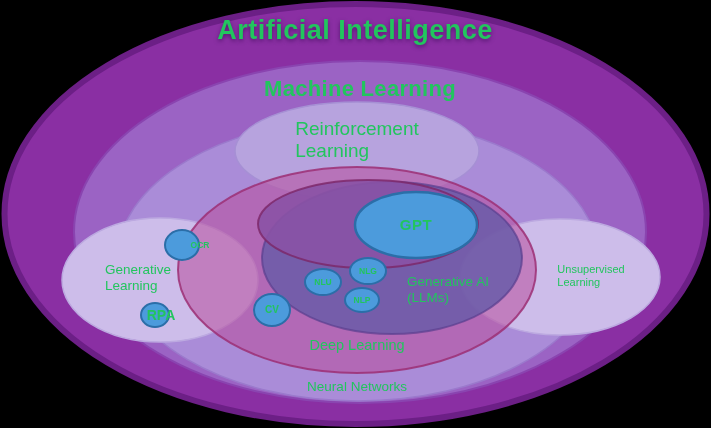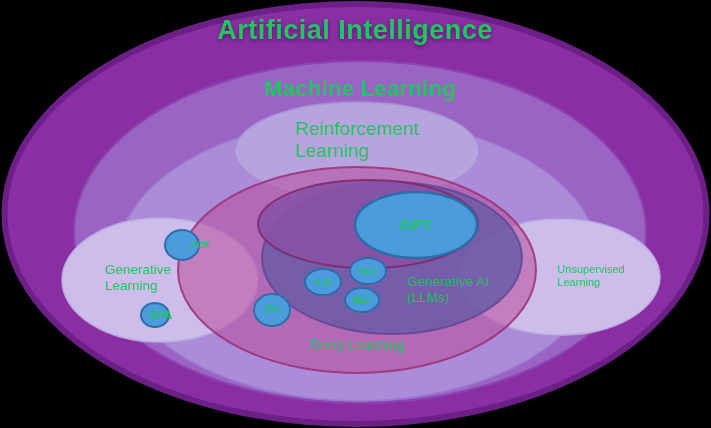--- a/index.html
+++ b/index.html
@@ -26,21 +26,21 @@
   .lbl-ml   { left: 360px; top: 89px;  font-size: 22px; font-weight: bold; letter-spacing: .3px; }
   .lbl-rl   { left: 357px; top: 140px; font-size: 19px; }
   .lbl-sup  { left: 138px; top: 278px; font-size: 13.5px; }
   .lbl-unsup{ left: 591px; top: 276px; font-size: 11px; }
   .lbl-trans{ left: 312px; top: 223px; font-size: 9.5px; line-height: 1.25; }
   .lbl-gpt  { left: 416px; top: 225px; font-size: 15px; font-weight: bold; letter-spacing: .6px; }
   .lbl-genai{ left: 448px; top: 290px; font-size: 13.5px; }
   .lbl-deep { left: 357px; top: 346px; font-size: 14.5px; }
   .lbl-nn   { left: 357px; top: 387px; font-size: 13.5px; }
   .lbl-ocr  { left: 182px; top: 245px; font-size: 8.5px; font-weight: bold; padding-left: 36px; }
-  .lbl-rpa  { left: 155px; top: 315px; font-size: 11px;   font-weight: bold; padding-left: 12px; }
+  .lbl-rpa  { left: 155px; top: 315px; font-size: 14px;   font-weight: bold; padding-left: 12px; }
   .lbl-cv   { left: 272px; top: 310px; font-size: 10px; font-weight: bold; }
   .lbl-nlu  { left: 323px; top: 282px; font-size: 8.5px; font-weight: bold; }
   .lbl-nlg  { left: 368px; top: 271px; font-size: 8.5px; font-weight: bold; }
   .lbl-nlp  { left: 362px; top: 300px; font-size: 8.5px; font-weight: bold; }
 </style>
 </head>
 <body>
 
 <div class="stage">
 
@@ -68,20 +68,21 @@
   <div class="lbl lbl-rl">Reinforcement
 Learning</div>
   <div class="lbl lbl-sup">Generative
 Learning</div>
   <div class="lbl lbl-unsup">Unsupervised
 Learning</div>
   <div class="lbl lbl-gpt">GPT</div>
   <div class="lbl lbl-deep">Deep Learning</div>
   <div class="lbl lbl-genai">Generative AI
 (LLMs)</div>
+  <div class="lbl lbl-nn">Neural Networks</div>
   <div class="lbl lbl-ocr">OCR</div>
   <div class="lbl lbl-rpa">RPA</div>
   <div class="lbl lbl-cv">CV</div>
   <div class="lbl lbl-nlu">NLU</div>
   <div class="lbl lbl-nlg">NLG</div>
   <div class="lbl lbl-nlp">NLP</div>
 
 </div>
 
 </body></html>

